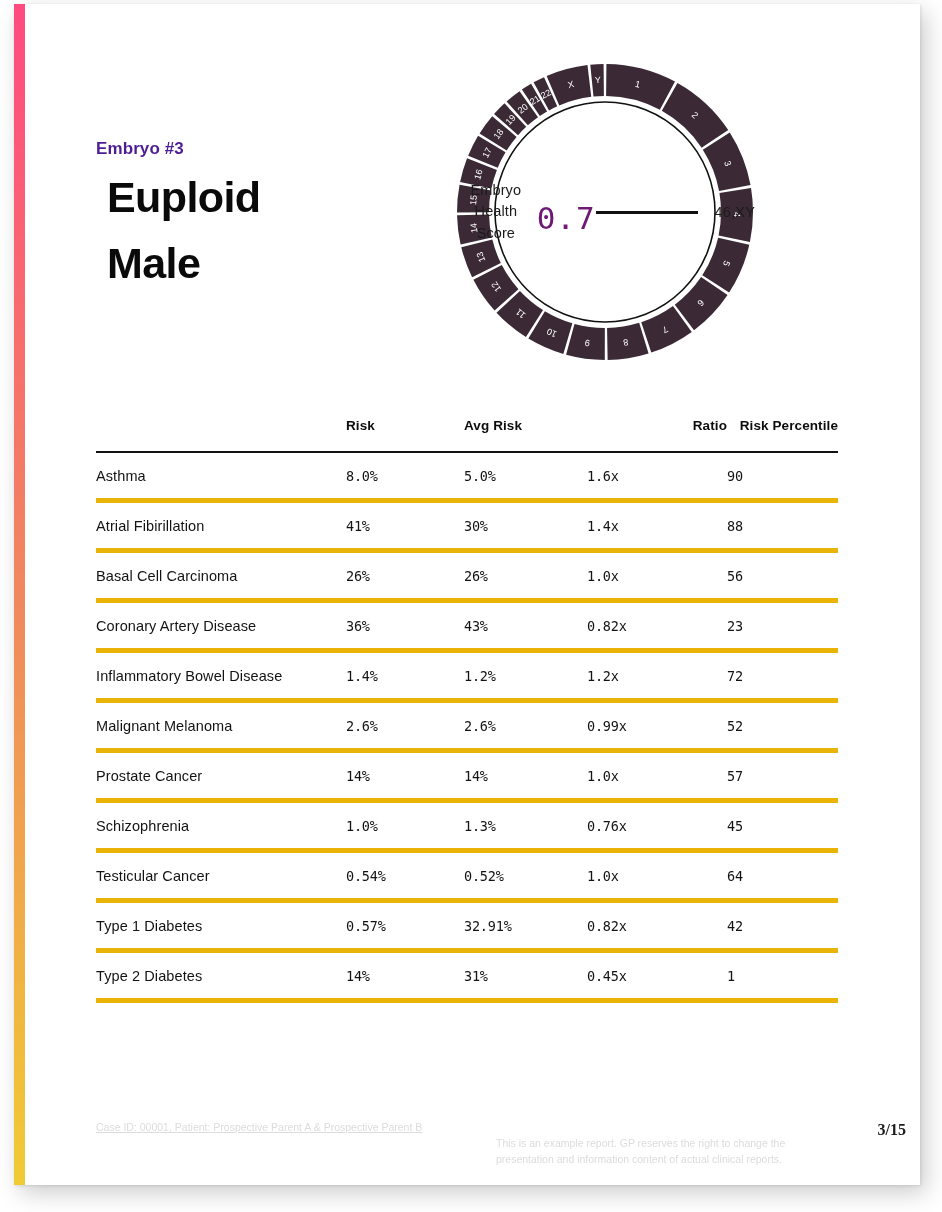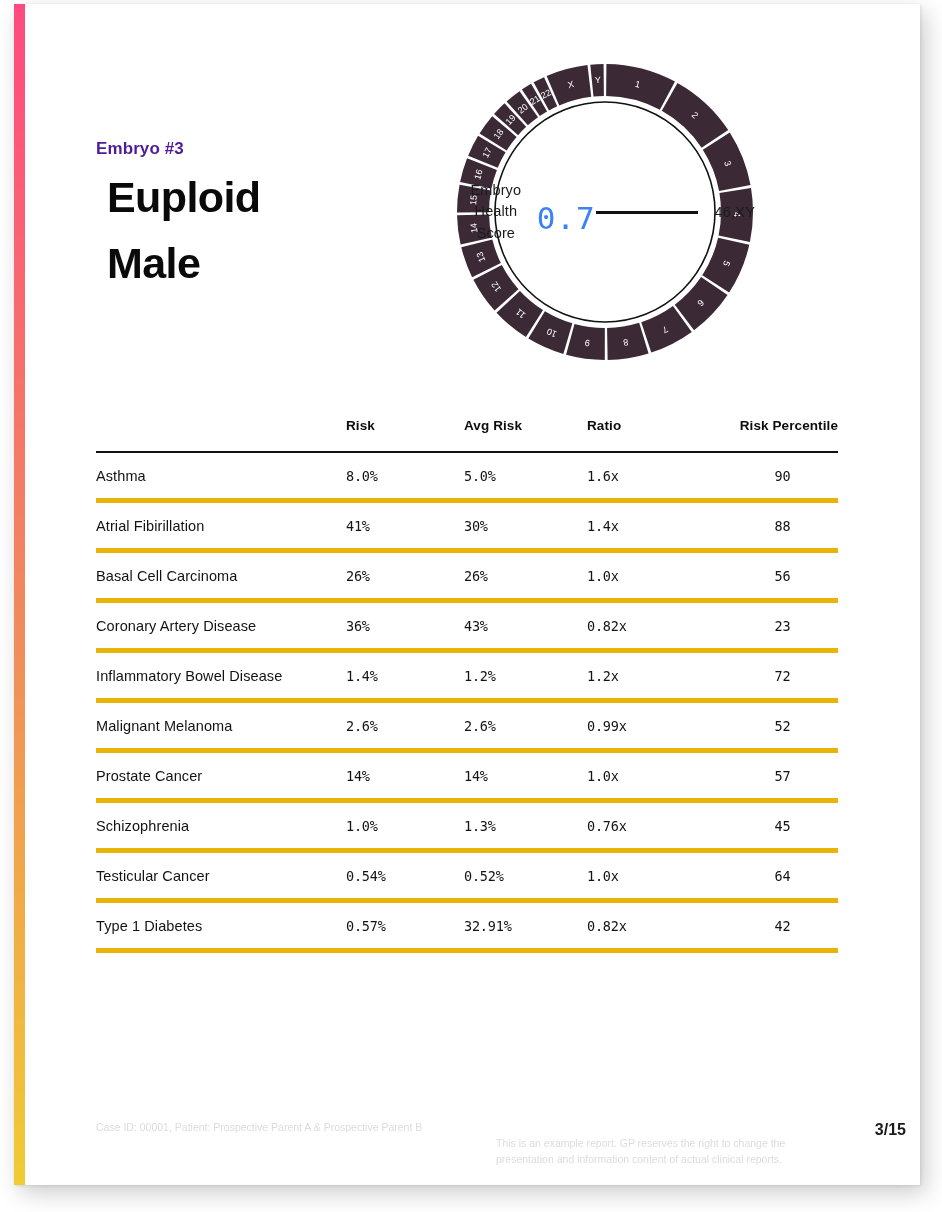--- a/index.html
+++ b/index.html
@@ -82,21 +82,21 @@
     font-size: 14.5px;
     color: #1b1b1b;
     line-height: 1.45;
     text-align: center;
     letter-spacing: 0.1px;
     white-space: pre-line;
   }
   #center-score {
     font-family: "DejaVu Sans Mono", monospace;
     font-size: 31px;
-    color: #3b82f6;
+    color: #701a75;
     margin-top: 12px;
     letter-spacing: 1px;
   }
   #center-rule {
     width: 106px;
     height: 3px;
     background: #111111;
     margin: 8px 0 8px 0;
   }
   #center-karyotype {
@@ -122,21 +122,21 @@
     text-align: left;
     letter-spacing: 0.1px;
   }
   #risk-table thead tr {
     border-bottom: 2.5px solid #111111;
     margin-top: 8px;
   }
   #risk-table th.col-name  { width: 250px; }
   #risk-table th.col-risk  { width: 118px; }
   #risk-table th.col-avg   { width: 123px; }
-  #risk-table th.col-ratio { width: 140px; }
+  #risk-table th.col-ratio { width: 140px; text-align: right; }
   #risk-table th.col-pct   { text-align: right; }
 
   #risk-table tbody tr {
     border-bottom: 5px solid #eab308;
   }
   #risk-table td {
     padding: 15px 0 14px 0;
     font-size: 14.5px;
     color: #131313;
     vertical-align: middle;
@@ -144,52 +144,54 @@
   #risk-table td.cell-name {
     font-family: "Liberation Sans", sans-serif;
     letter-spacing: 0.1px;
   }
   #risk-table td.mono {
     font-family: "DejaVu Sans Mono", monospace;
     font-size: 13.5px;
     letter-spacing: -0.2px;
   }
   #risk-table td.cell-pct {
-    text-align: center;
+    text-align: left;
   }
 
   
   #footer {
     position: absolute;
     left: 82px;
     top: 1115px;
     width: 810px;
     display: flex;
     align-items: flex-start;
   }
   #footer-case {
     width: 400px;
     font-size: 10.5px;
     color: #dcdcdc;
     line-height: 1.55;
+    text-decoration: underline;
   }
   #footer-disclaimer {
     width: 330px;
     font-size: 10.5px;
     color: #dcdcdc;
     line-height: 1.55;
     margin-top: 16px;
   }
   #footer-page {
     flex: 1;
     text-align: right;
     font-size: 16px;
     font-weight: bold;
     color: #1b1b1b;
     padding-top: 2px;
+    font-family: Liberation Serif, serif;
   }
 </style>
 </head>
 <body>
 
 <div id="page-sheet">
 
   <div id="accent-bar" style="background: linear-gradient(rgb(255, 74, 128) 0%, rgb(240, 138, 93) 52%, rgb(240, 203, 51) 100%);"></div>
 
   <div id="header-block">
@@ -335,20 +337,27 @@
           <td class="mono cell-ratio">1.0x</td>
           <td class="mono cell-pct">64</td>
         </tr>
         <tr>
           <td class="cell-name">Type 1 Diabetes</td>
           <td class="mono cell-risk">0.57%</td>
           <td class="mono cell-avg">32.91%</td>
           <td class="mono cell-ratio">0.82x</td>
           <td class="mono cell-pct">42</td>
         </tr>
+        <tr>
+          <td class="cell-name">Type 2 Diabetes</td>
+          <td class="mono cell-risk">14%</td>
+          <td class="mono cell-avg">31%</td>
+          <td class="mono cell-ratio">0.45x</td>
+          <td class="mono cell-pct">1</td>
+        </tr>
       </tbody>
   </table>
 
   <div id="footer">
     <div id="footer-case">Case ID: 00001, Patient: Prospective Parent A &amp; Prospective Parent B</div>
     <div id="footer-disclaimer">This is an example report. GP reserves the right to change the presentation and information content of actual clinical reports.</div>
     <div id="footer-page">3/15</div>
   </div>
 
 </div>

